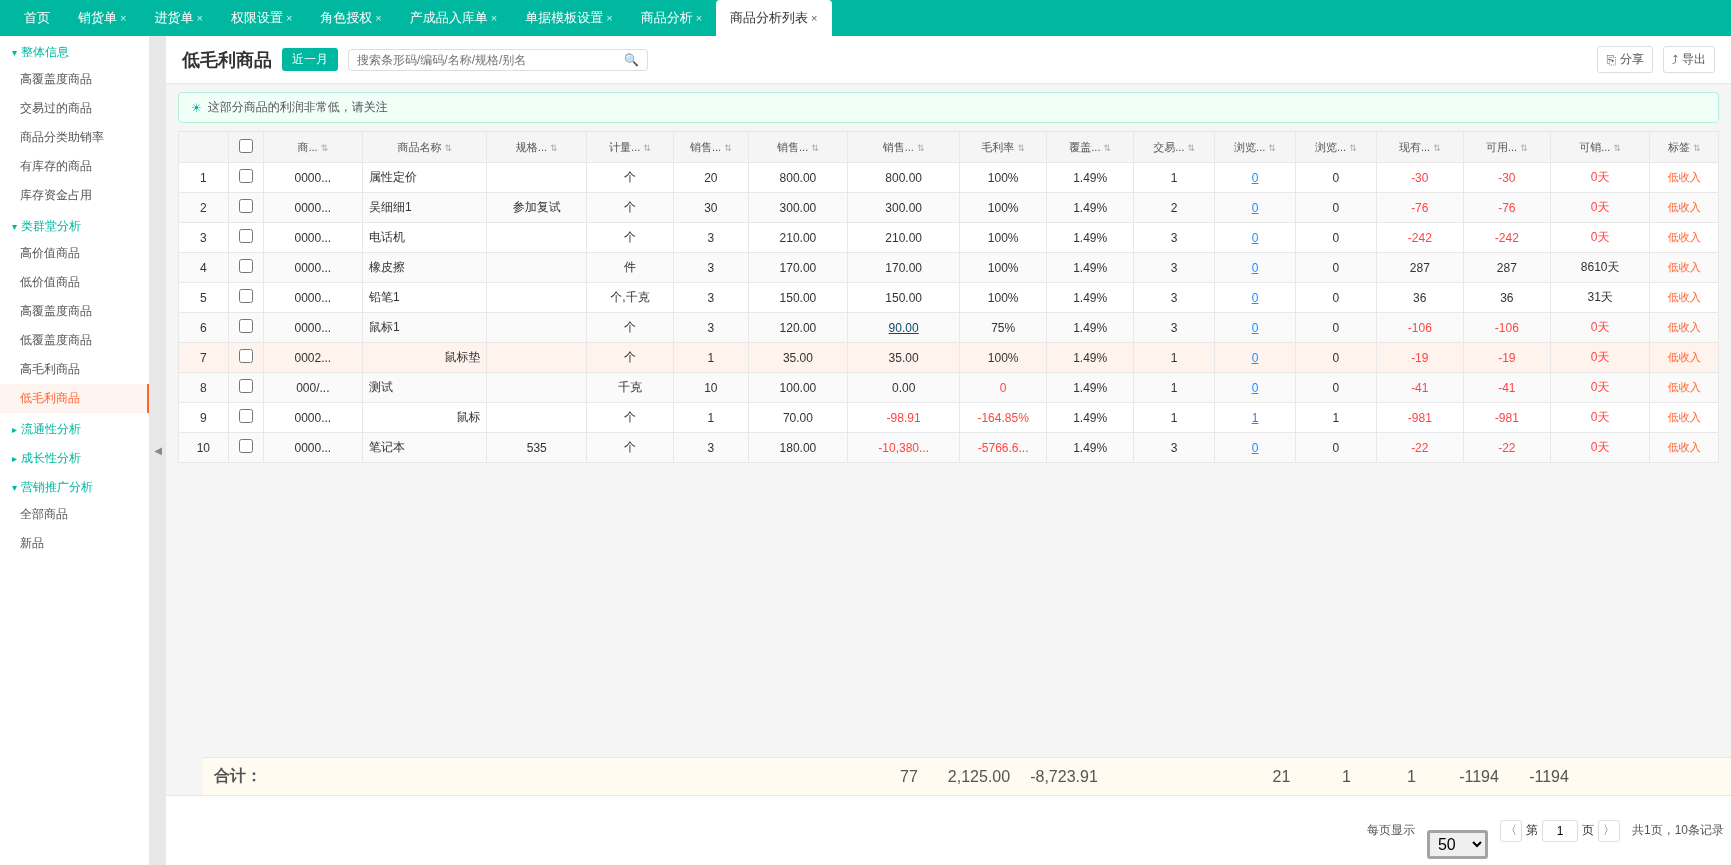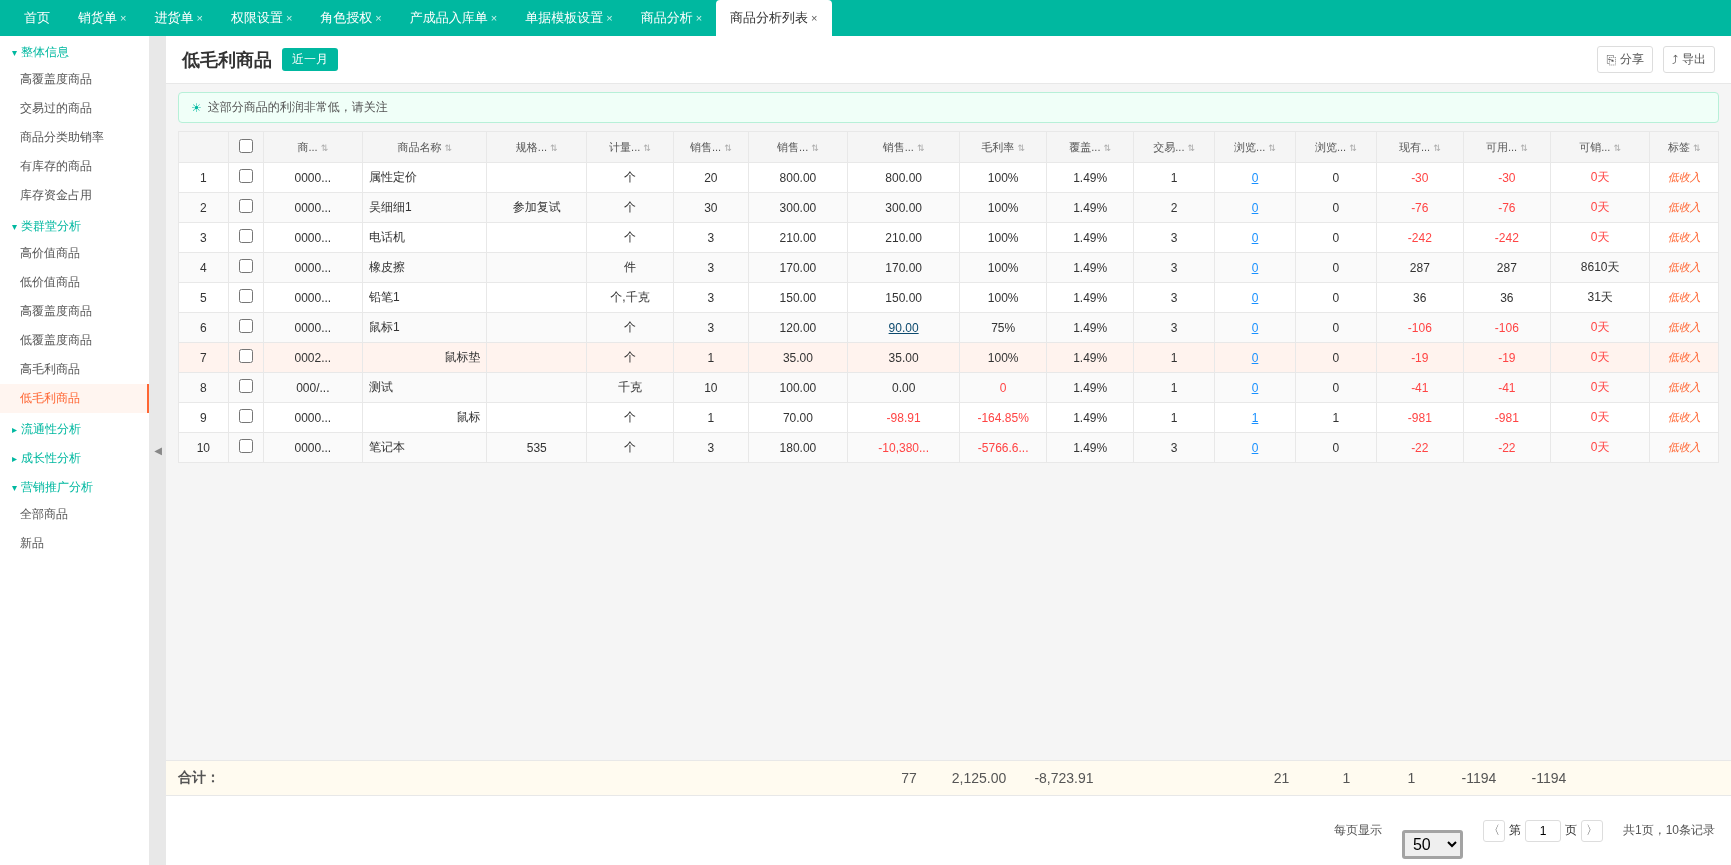--- a/index.html
+++ b/index.html
@@ -40,27 +40,27 @@
     
     .table-wrapper { flex: 1; overflow: auto; padding: 0 12px; }
     table { width: 100%; border-collapse: collapse; background: #fff; }
     thead tr { background: #f5f5f5; }
     th { padding: 7px 6px; text-align: center; border: 1px solid #e8e8e8; font-weight: normal; color: #555; font-size: 11px; white-space: nowrap; position: sticky; top: 0; background: #f5f5f5; z-index: 1; }
     th .sort-icon { color: #aaa; font-size: 9px; }
     td { padding: 6px 6px; text-align: center; border: 1px solid #e8e8e8; font-size: 12px; white-space: nowrap; }
     tr:nth-child(even) td { background: #fafafa; }
     tr.highlighted td { background: #fff3ee; }
 
-    .tag-low-income { color: #ff6633; font-size: 11px; font-style: italic; }
+    .tag-low-income { color: #ff6633; font-size: 11px; }
     .link-num { color: #1890ff; text-decoration: underline; cursor: pointer; }
-    .footer-total { background: #fffbf0; padding: 8px 12px; border-top: 1px solid #e8e8e8; display: flex; align-items: center; font-size: 14px; color: #555; }
+    .footer-total { background: #fffbf0; padding: 8px 12px; border-top: 1px solid #e8e8e8; display: flex; align-items: center; font-size: 16px; color: #555; margin-left: 36px; }
     .footer-total .label { font-weight: bold; margin-right: 20px; }
 
     
-    .pagination { background: #fff; padding: 6px 16px; border-top: 1px solid #e8e8e8; display: flex; align-items: center; justify-content: flex-end; gap: 20px; font-size: 12px; }
+    .pagination { background: #fff; padding: 6px 7px; border-top: 1px solid #e8e8e8; display: flex; align-items: center; justify-content: flex-end; gap: 12px; font-size: 12px; }
     .pagination .page-size-label { color: #555; }
     .pagination select { border: 3px solid #a3a3a3; padding: 2px 4px; border-radius: 3px; font-size: 16px; margin-top: 28px; }
     .pagination .page-nav { display: flex; align-items: center; gap: 4px; }
     .pagination .page-btn { width: 22px; height: 22px; display: flex; align-items: center; justify-content: center; border: 1px solid #ddd; border-radius: 3px; cursor: pointer; color: #555; }
     .pagination .page-input { width: 36px; height: 22px; border: 1px solid #ddd; border-radius: 3px; text-align: center; font-size: 12px; }
     .pagination .page-info { color: #555; }
 
     
     .col-no { width: 40px; }
     .col-cb { width: 28px; }
@@ -144,20 +144,24 @@
 
   <div class="sidebar-toggle">
     <span style="font-size:10px; color:#888;">◀</span>
   </div>
 
   <div class="content">
 
     <div class="content-header">
       <span class="page-title">低毛利商品</span>
       <button class="filter-btn">近一月</button>
+      <div class="search-box">
+        <input type="text" style="width: 200px;" placeholder="搜索条形码/编码/名称/规格/别名">
+        <span style="color:#aaa; cursor:pointer;">🔍</span>
+      </div>
       <div class="header-actions">
         <div class="action-btn">
           <span>⎘</span>
           <span>分享</span>
         </div>
         <div class="action-btn">
           <span>⤴</span>
           <span>导出</span>
         </div>
       </div>

